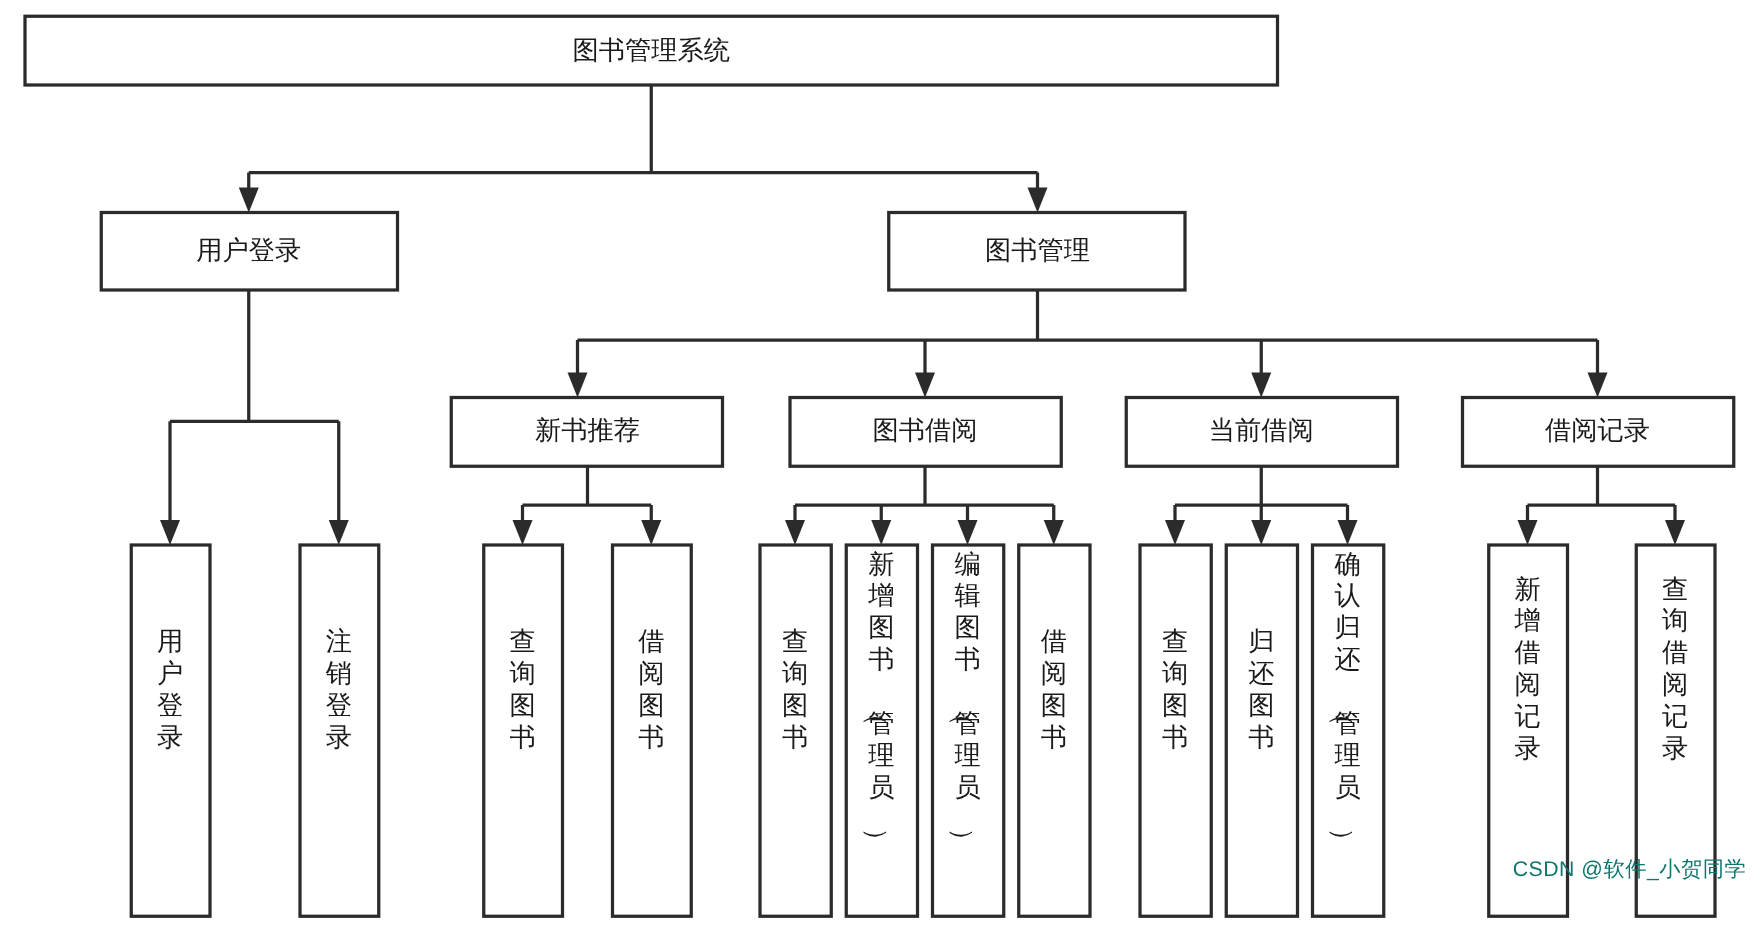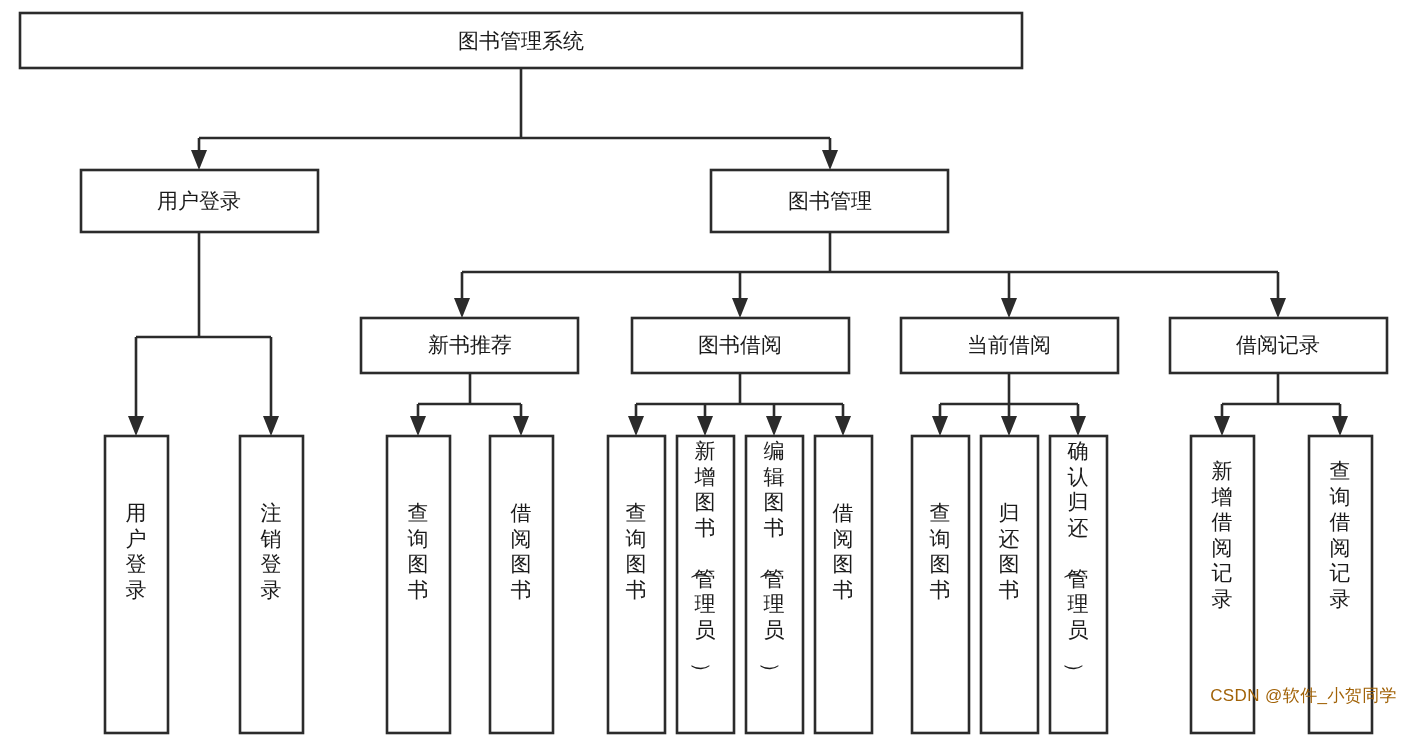--- a/index.html
+++ b/index.html
@@ -55,21 +55,21 @@
     font-size: 21px;
     fill: #1a1a1a;
     text-anchor: middle;
   }
   .watermark {
     position: absolute;
     right: 8px;
     bottom: 4px;
     font-family: "Liberation Sans", "DejaVu Sans", sans-serif;
     font-size: 17px;
-    color: #a16207;
+    color: #0f766e;
     letter-spacing: 0.4px;
     white-space: nowrap;
     user-select: none;
   }
 </style>
 </head>
 <body>
 
 <div id="diagram-root">
 

